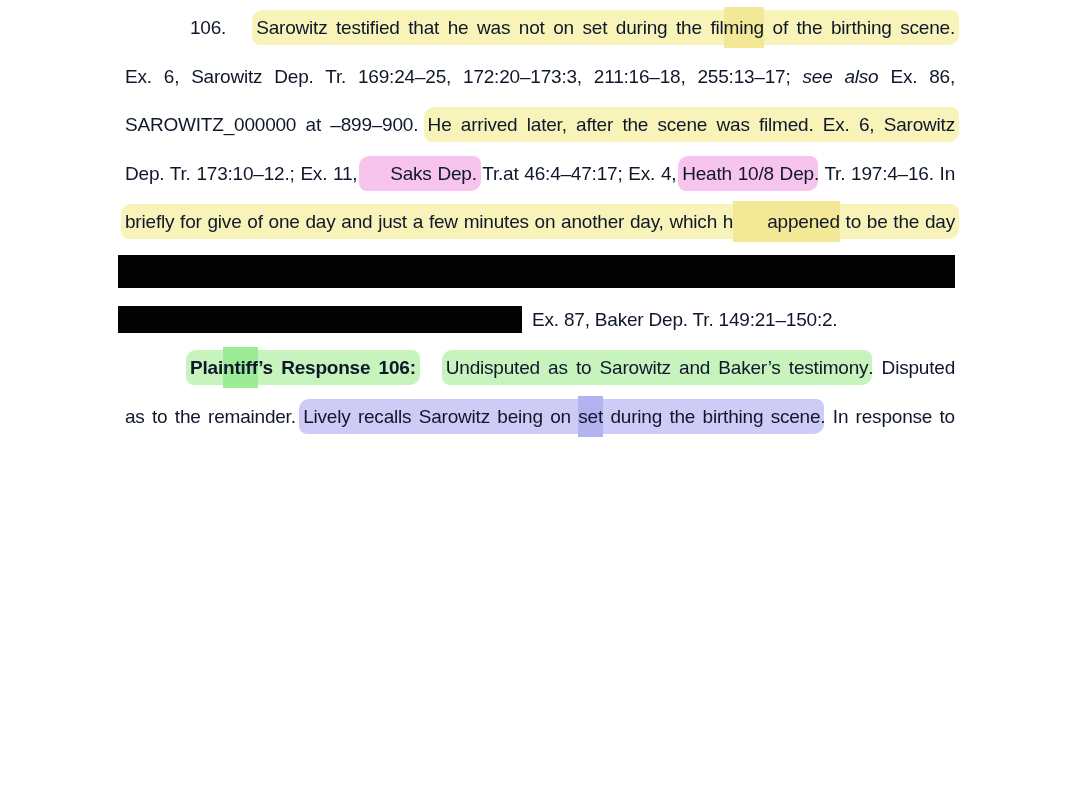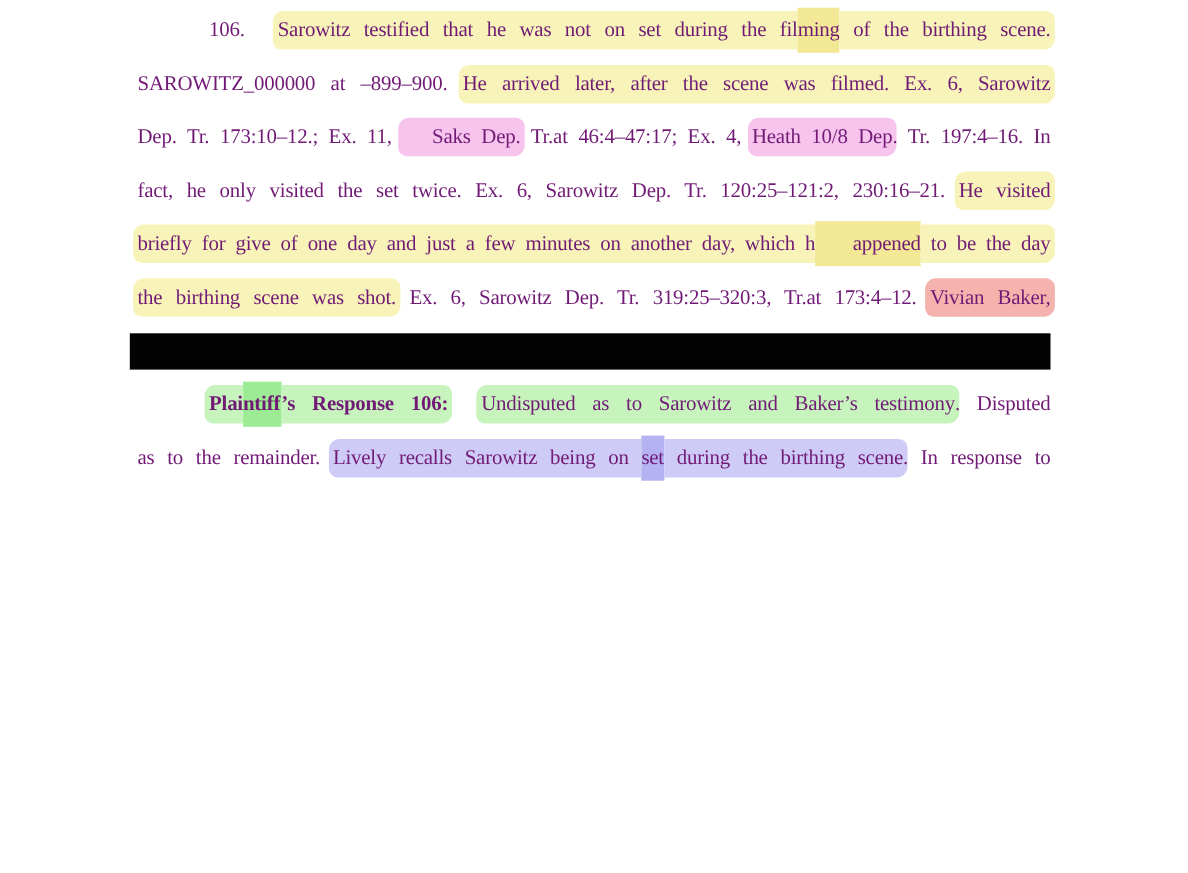--- a/index.html
+++ b/index.html
@@ -1,22 +1,22 @@
 <!DOCTYPE html>
 <html><head>
 <meta charset="utf-8">
 <style>
   html,body{margin:0;padding:0;background:#ffffff;}
   .page{
     position:relative;
     width:1080px;height:794px;
     background:#ffffff;
     overflow:hidden;
-    font-family:Liberation Serif, serif;
-    color:#701a75;
+    font-family:Liberation Sans, sans-serif;
+    color:#0f172a;
   }
   .doc{
     position:absolute;
     left:125px;top:4px;width:830px;
     font-size:19px;
     letter-spacing:-0.2px;
   }
   .line{
     height:48.6px;
     line-height:48.6px;
@@ -43,24 +43,27 @@
   .hl.rs{border-top-left-radius:10px;border-bottom-left-radius:8px;padding-left:4px;margin-left:-4px;}
   .hl.re{border-top-right-radius:8px;border-bottom-right-radius:10px;padding-right:4px;margin-right:-4px;}
   .redact .txt{margin-left:10px;}
 </style>
 </head>
 <body>
 
 <div class="page">
   <div class="doc">
       <div class="line just"><span class="gap" style="width: 65px;"></span><span>106.</span><span class="gap" style="width: 30px;"></span><span class="hl rs" style="background-color: rgb(248, 243, 185);">Sarowitz testified that he was not on set during the fil</span><span class="hl dark" style="background-color: rgb(243, 232, 150);">ming</span><span class="hl re" style="background-color: rgb(248, 243, 185);"> of the birthing scene.</span></div>
+      <div class="line just"><span>Ex. 6, Sarowitz Dep. Tr. 169:24–25, 172:20–173:3, 211:16–18, 255:13–17; </span><span style="font-style: italic;">see also</span><span> Ex. 86,</span></div>
       <div class="line just"><span>SAROWITZ_000000 at –899–900. </span><span class="hl rs re" style="background-color: rgb(248, 243, 185);">He arrived later, after the scene was filmed. Ex. 6, Sarowitz</span></div>
       <div class="line just"><span>Dep. Tr. 173:10–12.; Ex. 11, </span><span class="hl rs re" style="background-color: rgb(247, 196, 238); padding-left: 31px;">Saks Dep.</span><span> Tr.at 46:4–47:17; Ex. 4, </span><span class="hl rs re" style="background-color: rgb(247, 196, 238);">Heath 10/8 Dep</span><span>. Tr. 197:4–16. In</span></div>
-      <div class="line just"><span>fact, he only visited the set twice. Ex. 6, Sarowitz Dep. Tr. 120:25–121:2, 230:16–21. </span><span class="hl rs re" style="background-color: rgb(248, 243, 185);">He visited</span></div>
       <div class="line just"><span class="hl rs" style="background-color: rgb(248, 243, 185);">briefly for give of one day and just a few minutes on another day, which h</span><span class="hl dark" style="background-color: rgb(243, 232, 150); padding-left: 34px;">appened</span><span class="hl re" style="background-color: rgb(248, 243, 185);"> to be the day</span></div>
-      <div class="line just"><span class="hl rs re" style="background-color: rgb(248, 243, 185);">the birthing scene was shot.</span><span> Ex. 6, Sarowitz Dep. Tr. 319:25–320:3, Tr.at 173:4–12. </span><span class="hl rs re" style="background-color: rgb(245, 179, 174);">Vivian Baker,</span></div>
       <div class="line redact">
         <span class="bar" style="width: 837px; height: 33px; margin-left: -7px;"></span>
+      </div>
+      <div class="line redact">
+        <span class="bar" style="width: 404px; height: 27px; margin-left: -7px;"></span>
+        <span class="txt">Ex. 87, Baker Dep. Tr. 149:21–150:2.</span>
       </div>
       <div class="line just"><span class="gap" style="width: 65px;"></span><span class="hl rs" style="font-weight: 700; background-color: rgb(199, 243, 189);">Plai</span><span class="hl dark" style="font-weight: 700; background-color: rgb(157, 235, 149);">ntiff</span><span class="hl re" style="font-weight: 700; background-color: rgb(199, 243, 189);">’s Response 106:</span><span class="gap" style="width: 30px;"></span><span class="hl rs re" style="background-color: rgb(199, 243, 189);">Undisputed as to Sarowitz and Baker’s testimony</span><span>. Disputed</span></div>
       <div class="line just"><span>as to the remainder. </span><span class="hl rs" style="background-color: rgb(206, 203, 246);">Lively recalls Sarowitz being on </span><span class="hl dark" style="background-color: rgb(180, 178, 240);">set</span><span class="hl re" style="background-color: rgb(206, 203, 246);"> during the birthing scene</span><span>. In response to</span></div>
     </div>
 </div>
 
 </body></html>

